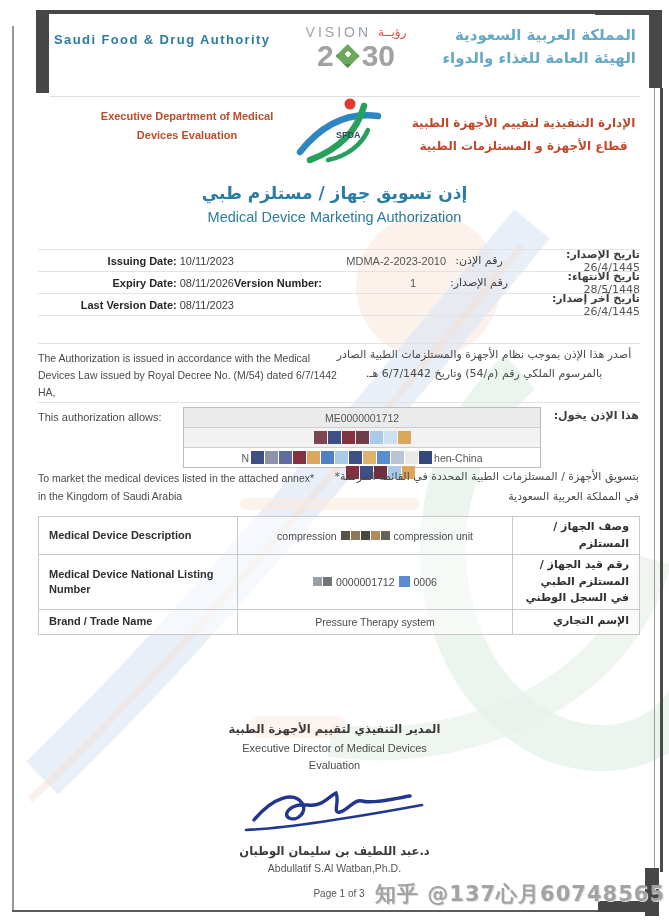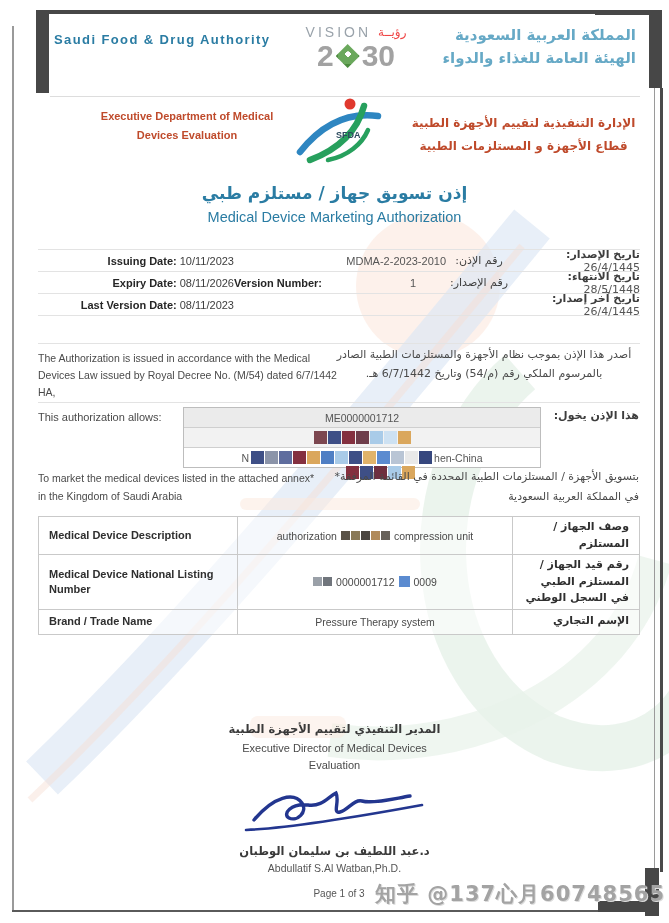--- a/index.html
+++ b/index.html
@@ -268,21 +268,21 @@
       <div>بتسويق الأجهزة / المستلزمات الطبية المحددة في القائمة المرفقة*</div>
       <div>في المملكة العربية السعودية</div>
     </div>
 
     <table class="dev">
       <tbody>
           <tr class="r1">
         <td class="c-en">Medical Device Description</td>
         <td class="c-val">
           <span class="valflex">
-            <span>authorization</span>
+            <span>compression</span>
             <span class="mz-sm" data-mosaic="censor_blocks.desc">
                   <span style="background: rgb(90, 83, 72);"></span>
                   <span style="background: rgb(138, 122, 88);"></span>
                   <span style="background: rgb(76, 71, 66);"></span>
                   <span style="background: rgb(176, 138, 90);"></span>
                   <span style="background: rgb(103, 97, 90);"></span>
                 </span>
             <span>compression unit</span>
           </span>
         </td>
@@ -293,21 +293,21 @@
         <td class="c-val">
           <span class="valflex">
             <span class="mz-sm" data-mosaic="censor_blocks.listing_prefix">
                   <span style="background: rgb(154, 160, 168);"></span>
                   <span style="background: rgb(112, 117, 124);"></span>
                 </span>
             <span>0000001712</span>
             <span class="mz-xs" data-mosaic="censor_blocks.listing_mid">
                   <span style="background: rgb(91, 139, 208);"></span>
                 </span>
-            <span>0009</span>
+            <span>0006</span>
           </span>
         </td>
         <td class="c-ar ar">
           <div>رقم قيد الجهاز / المستلزم الطبي</div>
           <div>في السجل الوطني</div>
         </td>
       </tr>
       <tr class="r3">
         <td class="c-en">Brand / Trade Name</td>
         <td class="c-val">Pressure Therapy system</td>

